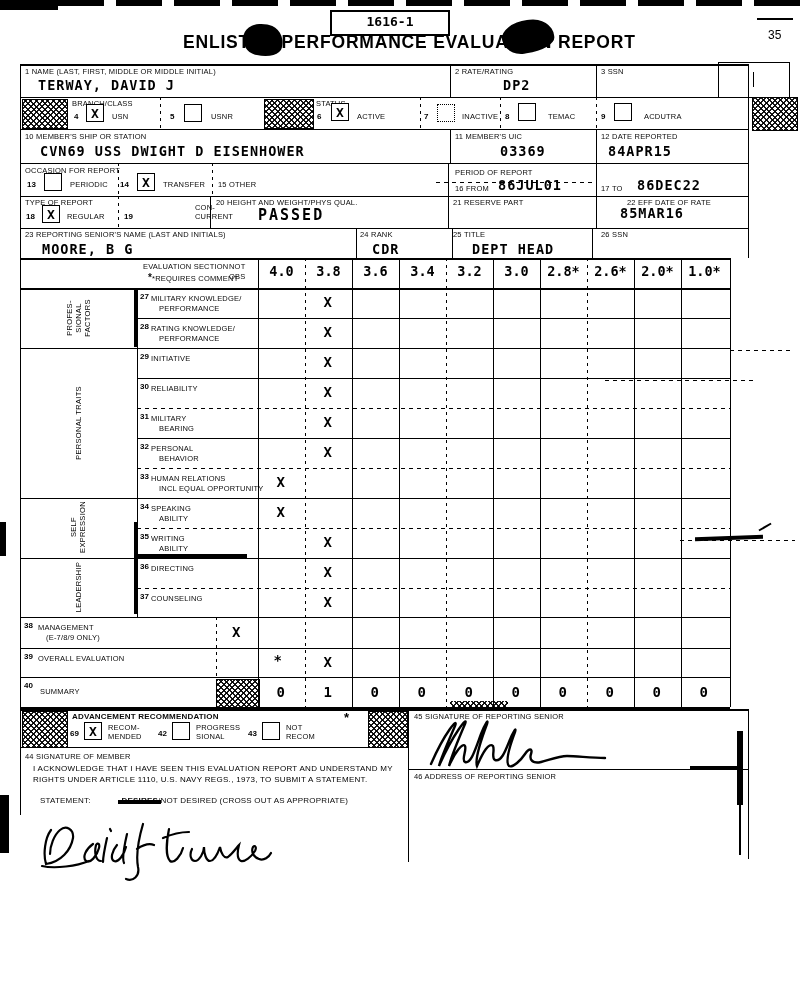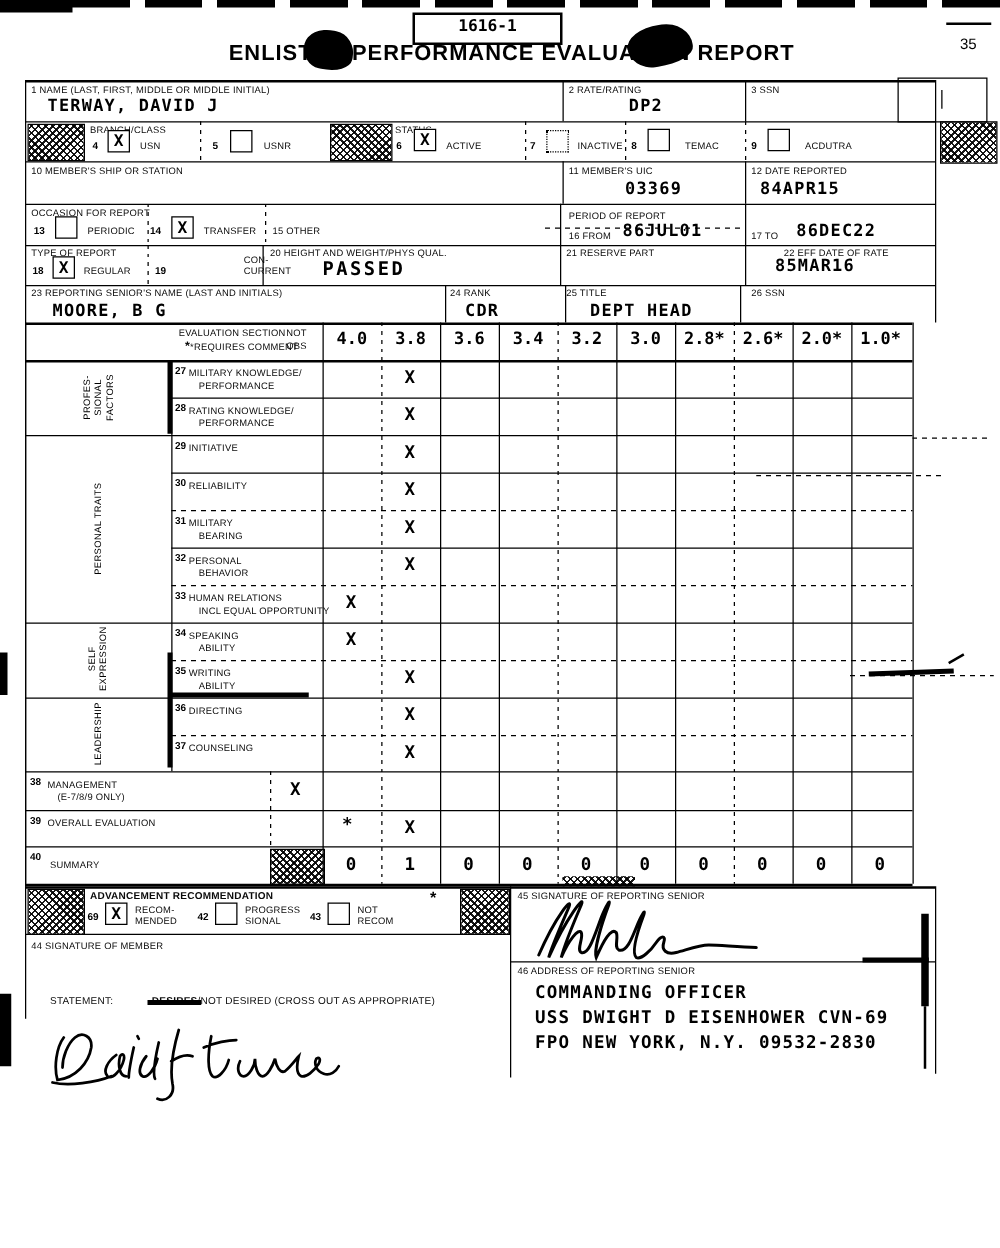--- a/index.html
+++ b/index.html
@@ -80,20 +80,21 @@
   <div class="lbl" style="left:462px;top:112px;">INACTIVE</div>
   <div class="num" style="left:505px;top:112px;">8</div>
   <div class="cbx" style="left:518px;top:103px;"></div>
   <div class="lbl" style="left:548px;top:112px;">TEMAC</div>
   <div class="num" style="left:601px;top:112px;">9</div>
   <div class="cbx" style="left:614px;top:103px;"></div>
   <div class="lbl" style="left:644px;top:112px;">ACDUTRA</div>
   <div class="hatch" style="left:752px;top:97px;width:44px;height:32px;"></div>
 
   <div class="lbl" style="left:25px;top:132px;">10  MEMBER'S SHIP OR STATION</div>
+  <div class="val" style="left:40px;top:143px;">CVN69 USS DWIGHT D EISENHOWER</div>
   <div class="lbl" style="left:455px;top:132px;">11  MEMBER'S UIC</div>
   <div class="val" style="left:500px;top:143px;">03369</div>
   <div class="lbl" style="left:601px;top:132px;">12  DATE REPORTED</div>
   <div class="val" style="left:608px;top:143px;">84APR15</div>
 
   <div class="lbl" style="left:25px;top:166px;">OCCASION FOR REPORT</div>
   <div class="num" style="left:27px;top:180px;">13</div>
   <div class="cbx" style="left:44px;top:173px;"></div>
   <div class="lbl" style="left:70px;top:180px;">PERIODIC</div>
   <div class="num" style="left:120px;top:180px;">14</div>
@@ -225,37 +226,36 @@
   <div class="num" style="left:158px;top:729px;">42</div>
   <div class="cbx" style="left:172px;top:722px;"></div>
   <div class="lbl lbl2" style="left:196px;top:724px;"><span>PROGRESS</span><br><span>SIONAL</span></div>
   <div class="num" style="left:248px;top:729px;">43</div>
   <div class="cbx" style="left:262px;top:722px;"></div>
   <div class="lbl lbl2" style="left:286px;top:724px;"><span>NOT</span><br><span>RECOM</span></div>
   <div class="abs" style="left:344px;top:710px;font-size:13px;font-weight:bold;">*</div>
   <div class="hatch" style="left:368px;top:711px;width:38px;height:35px;"></div>
 
   <div class="lbl" style="left:25px;top:752px;">44  SIGNATURE OF MEMBER</div>
+  <div class="ack" style="left:33px;top:763px;width:372px;">I ACKNOWLEDGE THAT I HAVE SEEN THIS EVALUATION REPORT AND UNDERSTAND MY
+RIGHTS UNDER ARTICLE 1110, U.S. NAVY REGS., 1973, TO SUBMIT A STATEMENT.</div>
   <div class="lbl" style="left:40px;top:796px;font-size:8px;">
     <span>STATEMENT:</span>
     <span style="display:inline-block;width:26px;"></span>
     <span class="struck" style="font-weight:bold;">DESIRES</span><span>/NOT DESIRED (CROSS OUT AS APPROPRIATE)</span>
   </div>
   <svg class="abs" style="left:35px;top:808px;" width="240" height="78" viewBox="0 0 240 78">
     <path d="M16,22 C10,30 8,46 11,56 C26,54 36,42 38,30 C39,21 31,17 25,22 C19,27 15,38 15,46 M7,58 C20,61 42,58 54,53 M58,36 C51,41 47,49 51,53 C55,56 62,48 64,40 C65,36 63,34 61,37 C59,45 61,53 66,53 M72,30 C70,39 68,49 68,54 M75,21 L76,23 M82,37 C77,43 75,51 79,53 C83,55 89,47 91,39 M92,26 C89,39 87,51 89,55 M108,16 C103,33 101,48 103,59 C105,68 98,74 91,71 M102,41 C108,37 114,35 119,37 M134,21 C131,36 131,49 135,53 C139,56 146,48 148,40 M128,30 C137,26 148,24 154,24 M157,41 C154,47 156,53 160,53 C164,53 169,45 169,39 C169,45 171,53 175,53 C179,53 183,45 185,39 C186,45 189,51 193,49 C198,45 202,39 204,37 C202,45 202,51 206,53 C210,54 216,49 220,43 C222,39 220,37 218,39 C216,43 218,49 224,51 C229,53 234,49 236,45" stroke="#000" stroke-width="2.2" fill="none" stroke-linecap="round"></path>
   </svg>
 
   <div class="lbl" style="left:414px;top:712px;">45  SIGNATURE OF REPORTING SENIOR</div>
   <svg class="abs" style="left:425px;top:714px;" width="215" height="56" viewBox="0 0 215 56">
     <path d="M6,50 C20,18 34,2 30,12 C24,26 16,44 14,52 C28,20 44,0 40,10 C34,24 26,44 24,52 C30,38 38,28 40,32 C42,36 36,46 40,48 C46,50 50,36 56,20 C60,10 64,4 62,10 C56,26 50,46 52,52 C58,38 64,28 68,32 C70,36 66,44 70,46 C76,48 80,38 84,28 C88,18 92,12 90,18 C84,34 80,48 84,52 C88,54 96,46 100,40 C104,34 108,34 106,40 C104,46 108,50 116,48 C124,46 134,42 142,42 C152,42 166,44 180,44" stroke="#000" stroke-width="2.4" fill="none" stroke-linecap="round"></path>
   </svg>
   <div class="lbl" style="left:414px;top:772px;">46  ADDRESS OF REPORTING SENIOR</div>
-  <div class="addr" style="left:428px;top:784px;">COMMANDING OFFICER
-USS DWIGHT D EISENHOWER CVN-69
-FPO NEW YORK, N.Y. 09532-2830</div>
 
   <div class="hatch" style="left:450px;top:701px;width:58px;height:8px;border:none;"></div>
   <div class="abs" style="left:737px;top:731px;width:6px;height:74px;background:#000;"></div>
   <div class="vline" style="left:739px;top:805px;height:50px;width:2px;"></div>
   <div class="abs" style="left:690px;top:766px;width:53px;height:4px;background:#000;"></div>
   <div class="abs" style="left:695px;top:536px;width:68px;height:4px;background:#000;transform:rotate(-2deg);"></div>
   <div class="abs" style="left:758px;top:526px;width:14px;height:2px;background:#000;transform:rotate(-30deg);"></div>
   <div class="hline dash" style="left:605px;top:380px;width:150px;"></div>
   <div class="hline dash" style="left:730px;top:350px;width:60px;"></div>
   <div class="hline dash" style="left:680px;top:540px;width:115px;"></div>

